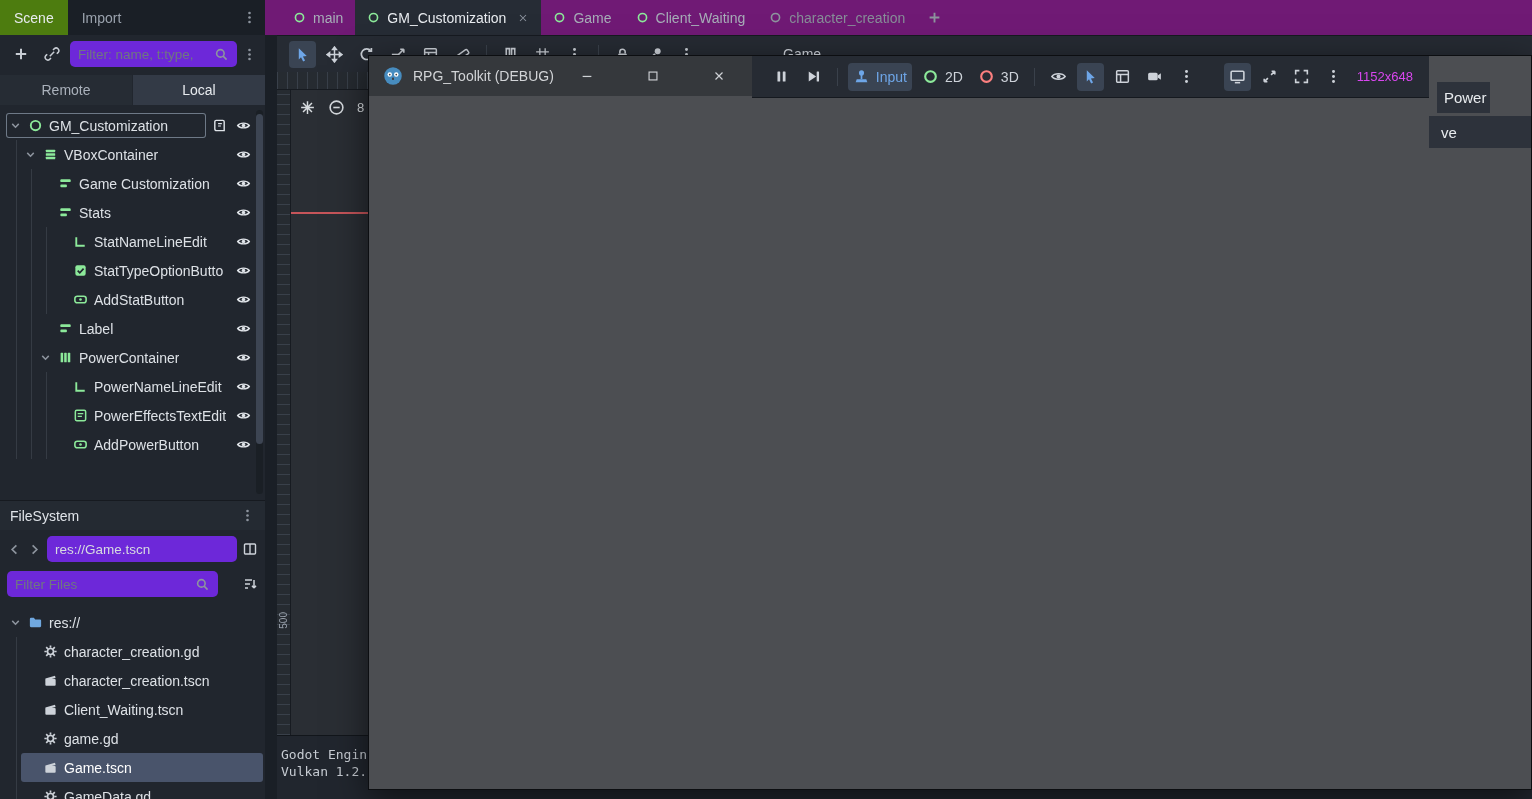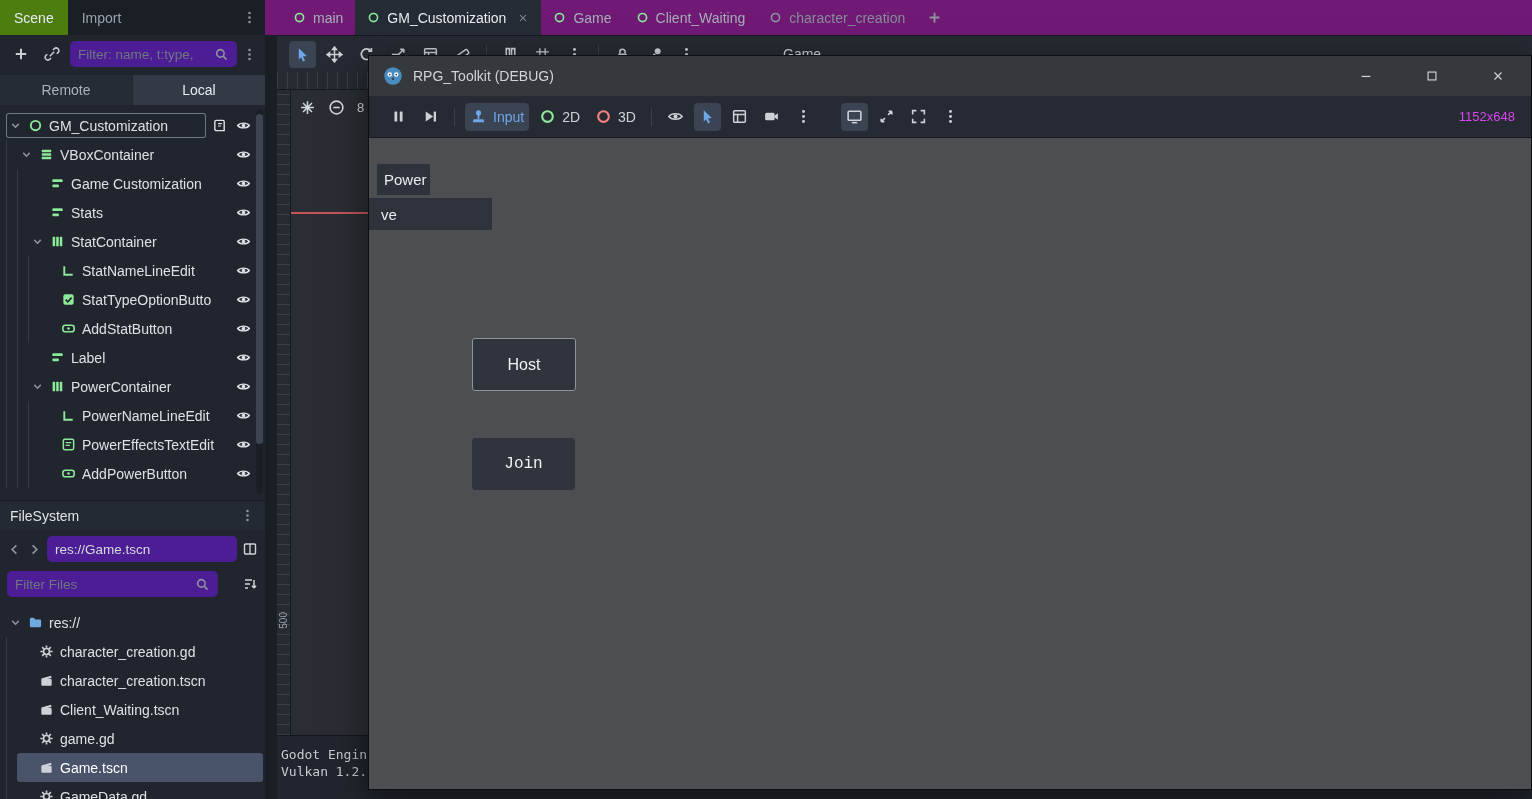--- a/index.html
+++ b/index.html
@@ -43,49 +43,49 @@
 .output-panel{position:absolute;left:277px;right:0;top:735px;height:64px;background:#21262e;border-top:1px solid #12161b;padding:10px 0 0 4px;font-family:"DejaVu Sans Mono",monospace;font-size:13px;line-height:17px;color:#c6cbd2}
 
 
 .left-dock{position:absolute;left:0;top:0;width:265px;height:799px;background:#21262e}
 .dock-tabbar{position:absolute;left:0;top:0;right:0;height:35px;background:#1a1f26;display:flex;align-items:stretch}
 .dock-tab{display:flex;align-items:center;padding:0 14px;color:#9aa2ad;cursor:default}
 .dock-tab.active{background:#4d7c0f;color:#e8ebef}
 .dock-tabbar .icon{align-self:center;margin-right:8px}
 .scene-toolbar{position:absolute;left:0;top:35px;right:0;height:38px;display:flex;align-items:center;gap:5px;padding:0 8px;background:#21262e}
 .tool-btn{width:26px;height:26px;display:flex;align-items:center;justify-content:center;border-radius:4px;color:#c8cdd4}
-.filter-box{flex:1;height:26px;background:#4c1d95;border-radius:5px;display:flex;align-items:center;padding:0 8px;min-width:0}
+.filter-box{flex:1;height:26px;background:#6d28d9;border-radius:5px;display:flex;align-items:center;padding:0 8px;min-width:0}
 .filter-box input{flex:1;min-width:0;background:none;border:none;outline:none;color:#d7dbe0;font-family:inherit;font-size:13.5px}
 .filter-box input::placeholder{color:#6f7781}
 .remote-local{position:absolute;left:0;top:75px;right:0;height:30px;display:flex;gap:1px}
 .rl-btn{flex:1;display:flex;align-items:center;justify-content:center;background:#262c34;color:#aab1bb;cursor:default}
 .rl-btn.active{background:#333a46;color:#e8ebef}
 
 .tree ul{list-style:none;margin:0;padding:0}
-.tree li>ul{padding-left:10px;border-left:1px solid rgba(190,200,215,.13)}
+.tree li>ul{margin-left:10px;padding-left:4px;border-left:1px solid rgba(190,200,215,.13)}
 .trow{display:flex;align-items:center;height:29px;padding-right:12px;font-size:14px;color:#dde1e6;cursor:default}
 .rowmain{display:flex;align-items:center;gap:6px;flex:1;min-width:0;height:25px;padding:0 3px;border-radius:3px}
 .trow.focused .rowmain{box-shadow:inset 0 0 0 1px #6e7987}
 .arrow,.arrow-spacer{width:13px;height:13px;flex:none}
 .trow .icon.node{width:15px;height:15px}
 .trow .label{white-space:nowrap;overflow:hidden}
 .trow .right{display:flex;align-items:center;gap:9px;margin-left:6px}
 .trow .right .icon{width:15px;height:15px;color:#dfe3e8}
 .trow.selected{background:#49546b;border-radius:3px;color:#fff}
 .scene-tree{position:absolute;left:0;top:107px;right:0;height:391px;overflow:hidden;padding:4px 2px 0 6px;background:#21262e}
 .sb-track{position:absolute;right:2px;top:110px;width:7px;height:384px;background:#1a1f25;border-radius:4px}
 .sb-thumb{position:absolute;left:0;top:4px;width:7px;height:330px;background:#3d4553;border-radius:4px}
 
 .fs-header{position:absolute;left:0;top:500px;right:0;height:30px;background:#242a32;border-top:1px solid #161a20;display:flex;align-items:center;padding:0 10px;color:#dfe3e8}
 .fs-nav{position:absolute;left:0;top:532px;right:0;height:34px;display:flex;align-items:center;gap:5px;padding:0 7px}
 .fs-filter{position:absolute;left:0;top:568px;right:0;height:32px;display:flex;align-items:center;gap:24px;padding:0 7px}
 .fs-tree{position:absolute;left:0;top:602px;right:0;bottom:0;overflow:hidden;padding:6px 2px 0 6px;background:#21262e}
 
 
-.game-window{position:absolute;left:368px;top:55px;width:1164px;height:735px;border:1px solid #0c0e11;box-shadow:0 10px 34px rgba(0,0,0,.55);display:flex;flex-direction:column;background:#4c4e52}
+.game-window{position:absolute;left:368px;top:55px;width:1164px;height:735px;border:1px solid #0c0e11;box-shadow:0 10px 34px rgba(0,0,0,.55);display:flex;flex-direction:row;background:#4c4e52}
 .gw-titlebar{height:40px;background:#35383c;display:flex;align-items:center;padding-left:14px;color:#d2d4d7;flex:none}
 .gw-titlebar .godot{width:20px;height:20px}
 .gw-title{margin-left:10px;font-size:14px}
 .gw-controls{margin-left:auto;display:flex;height:100%}
 .gw-ctl{width:66px;display:flex;align-items:center;justify-content:center;color:#cfd2d6}
 .gw-ctl .icon{width:14px;height:14px}
 .gw-toolbar{height:42px;background:#262b33;border-bottom:1px solid #15191f;display:flex;align-items:center;gap:5px;padding:0 16px;flex:none}
 .gw-toolbar .tbtn{height:28px}
 .gw-res{color:#d946ef;font-size:13px}
 .gw-content{flex:1;position:relative;background:#4c4e52;overflow:hidden;color:#e9ecef}
@@ -461,47 +461,20 @@
                           <svg viewBox="0 0 16 16">
                             <path d="M1.8 8 C4.2 4.6 11.8 4.6 14.2 8 C11.8 11.4 4.2 11.4 1.8 8 Z" fill="none" stroke="currentColor" stroke-width="1.5"></path>
                             <circle cx="8" cy="8" r="1.9" fill="currentColor"></circle>
                           </svg>
                         </span>
                       </span>
                     </div>
                     <ul></ul>
                   </li>
                   <li>
-                    <div class="trow">
-                      <span class="rowmain">
-                        <span class="icon arrow c-dim">
-                          <svg viewBox="0 0 16 16">
-                            <path d="M4 6 l4 4.2 L12 6" fill="none" stroke="currentColor" stroke-width="1.8"></path>
-                          </svg>
-                        </span>
-                        <span class="icon node c-green">
-                          <svg viewBox="0 0 16 16">
-                            <g fill="currentColor">
-                              <rect x="2.8" y="3" width="2.7" height="10" rx=".6"></rect>
-                              <rect x="6.6" y="3" width="2.7" height="10" rx=".6"></rect>
-                              <rect x="10.4" y="3" width="2.7" height="10" rx=".6"></rect>
-                            </g>
-                          </svg>
-                        </span>
-                        <span class="label">StatContainer</span>
-                      </span>
-                      <span class="right">
-                        <span class="icon">
-                          <svg viewBox="0 0 16 16">
-                            <path d="M1.8 8 C4.2 4.6 11.8 4.6 14.2 8 C11.8 11.4 4.2 11.4 1.8 8 Z" fill="none" stroke="currentColor" stroke-width="1.5"></path>
-                            <circle cx="8" cy="8" r="1.9" fill="currentColor"></circle>
-                          </svg>
-                        </span>
-                      </span>
-                    </div>
                     <ul>
                       <li>
                         <div class="trow">
                           <span class="rowmain">
                             <span class="arrow-spacer"></span>
                             <span class="icon node c-green">
                               <svg viewBox="0 0 16 16">
                                 <path d="M3.5 3.5 v9 h9" fill="none" stroke="currentColor" stroke-width="2"></path>
                               </svg>
                             </span>

